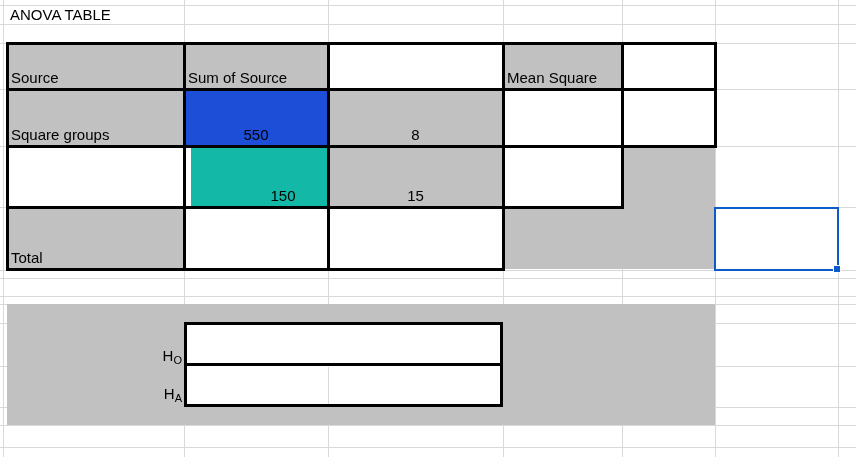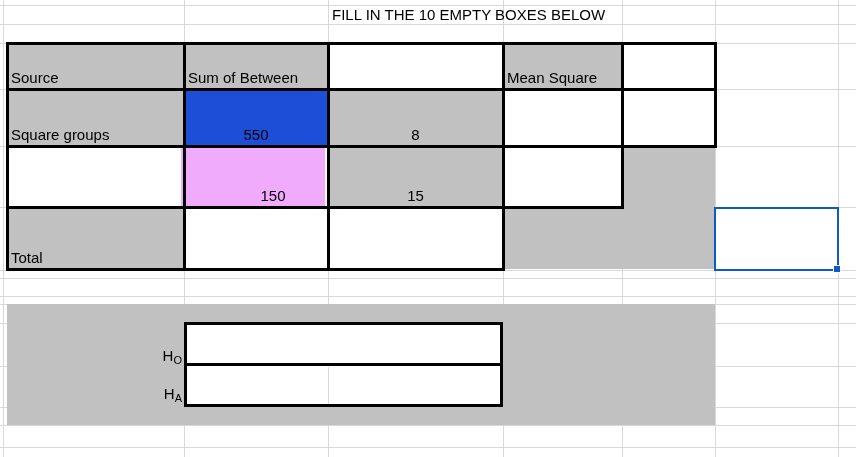--- a/index.html
+++ b/index.html
@@ -68,35 +68,35 @@
       <div class="gl-h" style="top: 278px; background: rgb(217, 217, 217);"></div>
       <div class="gl-h" style="top: 296px; background: rgb(217, 217, 217);"></div>
       <div class="gl-h" style="top: 304px; background: rgb(217, 217, 217);"></div>
       <div class="gl-h" style="top: 323px; background: rgb(217, 217, 217);"></div>
       <div class="gl-h" style="top: 366px; background: rgb(217, 217, 217);"></div>
       <div class="gl-h" style="top: 407px; background: rgb(217, 217, 217);"></div>
       <div class="gl-h" style="top: 425px; background: rgb(217, 217, 217);"></div>
       <div class="gl-h" style="top: 447px; background: rgb(217, 217, 217);"></div>
     </div>
 
-  <div class="txt" style="left:332px; top:6px">FILL IN THE 10 EMPTY BOXES BELOW</div>
+  <div class="txt" style="left:10px; top:6px">ANOVA TABLE</div>
 
   <div id="table-layer">
       <div class="cell" style="left: 7px; top: 43px; width: 177px; height: 46px; background: rgb(193, 193, 193);">Source</div>
-      <div class="cell" style="left: 184px; top: 43px; width: 144px; height: 46px; background: rgb(193, 193, 193);">Sum of Between</div>
+      <div class="cell" style="left: 184px; top: 43px; width: 144px; height: 46px; background: rgb(193, 193, 193);">Sum of Source</div>
       <div class="cell" style="left: 328px; top: 43px; width: 175px; height: 46px; background: rgb(255, 255, 255);"></div>
       <div class="cell" style="left: 503px; top: 43px; width: 119px; height: 46px; background: rgb(193, 193, 193);">Mean Square</div>
       <div class="cell" style="left: 622px; top: 43px; width: 93px; height: 46px; background: rgb(255, 255, 255);"></div>
       <div class="cell" style="left: 7px; top: 89px; width: 177px; height: 57px; background: rgb(193, 193, 193);">Square groups</div>
       <div class="cell center" style="left: 184px; top: 89px; width: 144px; height: 57px; background: #1d4ed8;">550</div>
       <div class="cell center" style="left: 328px; top: 89px; width: 175px; height: 57px; background: rgb(193, 193, 193);">8</div>
       <div class="cell" style="left: 503px; top: 89px; width: 119px; height: 57px; background: rgb(255, 255, 255);"></div>
       <div class="cell" style="left: 622px; top: 89px; width: 93px; height: 57px; background: rgb(255, 255, 255);"></div>
       <div class="cell" style="left: 7px; top: 146px; width: 177px; height: 61px; background: rgb(255, 255, 255);"></div>
-      <div class="cell center" style="left: 181px; top: 146px; width: 144px; height: 61px; background: #f0abfc; padding-left: 44px;">150</div>
+      <div class="cell center" style="left: 191px; top: 146px; width: 144px; height: 61px; background: #14b8a6; padding-left: 44px;">150</div>
       <div class="cell center" style="left: 328px; top: 146px; width: 175px; height: 61px; background: rgb(193, 193, 193);">15</div>
       <div class="cell" style="left: 503px; top: 146px; width: 119px; height: 61px; background: rgb(255, 255, 255);"></div>
       <div class="cell" style="left: 622px; top: 146px; width: 93px; height: 61px; background: rgb(193, 193, 193);"></div>
       <div class="cell" style="left: 7px; top: 207px; width: 177px; height: 62px; background: rgb(193, 193, 193);">Total</div>
       <div class="cell" style="left: 184px; top: 207px; width: 144px; height: 62px; background: rgb(255, 255, 255);"></div>
       <div class="cell" style="left: 328px; top: 207px; width: 175px; height: 62px; background: rgb(255, 255, 255);"></div>
       <div class="cell" style="left: 503px; top: 207px; width: 119px; height: 62px; background: rgb(193, 193, 193);"></div>
       <div class="cell" style="left: 622px; top: 207px; width: 93px; height: 62px; background: rgb(193, 193, 193);"></div>
     </div>
 

